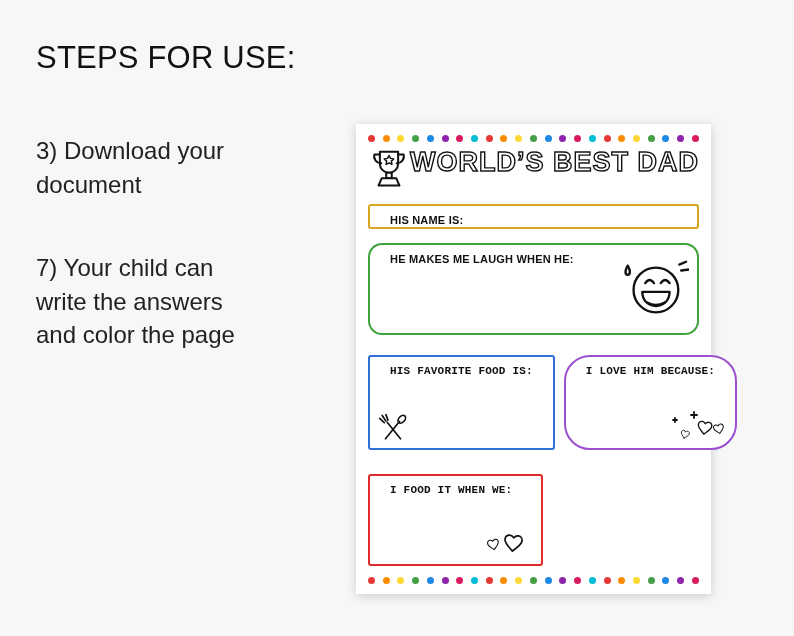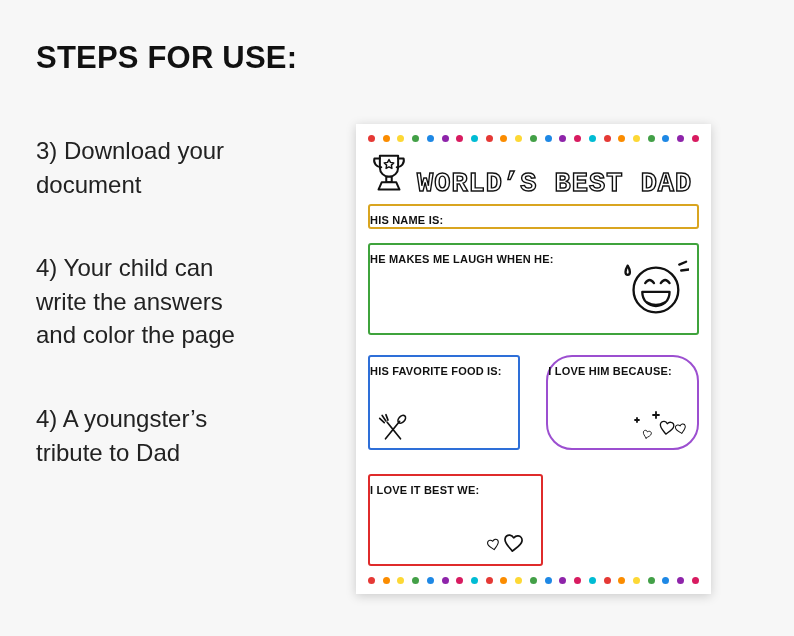--- a/index.html
+++ b/index.html
@@ -13,21 +13,21 @@
 
   
   .steps {
     position: absolute;
     left: 36px; top: 40px; width: 305px;
     color: #1a1a1a;
   }
   .steps-heading {
     margin: 0 0 58px 0;
     font-size: 31px;
-    font-weight: 700;
+    font-weight: 400;
     letter-spacing: 0.2px;
     color: #111;
   }
   .step {
     font-size: 24px;
     line-height: 1.4;
     margin-bottom: 50px;
     white-space: pre-line;
     color: #222;
   }
@@ -50,57 +50,55 @@
     align-items: center;
     height: 8px;
     flex: 0 0 auto;
   }
   .dot { width: 7px; height: 7px; border-radius: 50%; display: inline-block; }
   .dots-bottom { margin-top: auto; }
 
   .title-row {
     margin-top: 5px;
     display: flex;
-    align-items: flex-end;
-    gap: 7px;
+    align-items: flex-start;
     height: 52px;
     flex: 0 0 auto;
-    font-family: Liberation Mono, monospace;
   }
   .trophy { flex: 0 0 auto; }
   .ws-title {
     font-size: 27px;
     font-weight: 800;
     letter-spacing: 1px;
     color: #111;
     white-space: nowrap;
   }
   @supports (-webkit-text-stroke: 1px #000) {
     .ws-title { color: #fff; -webkit-text-stroke: 1.4px #111; }
   }
 
   .box {
     border: 2.5px solid #333;
     border-radius: 3px;
     box-sizing: border-box;
     position: relative;
-    padding: 4px 0;
+    padding: 4px 20px;
     background: #fff;
   }
   .box-label {
     font-size: 11px;
     font-weight: 700;
     letter-spacing: 0.2px;
     color: #111;
     white-space: nowrap;
   }
   .name-box  { margin-top: 5px;  height: 25px; }
   .laugh-box { margin-top: 14px; height: 92px; }
 
-  .row { display: flex; gap: 26px; }
+  .row { display: flex; gap: 9px; font-family: Liberation Mono, monospace; }
   .row-mid    { margin-top: 20px; height: 95px; }
   .row-bottom { margin-top: 24px; height: 92px; }
   .row .box { height: 100%; }
   .food-box    { flex: 0 0 46%; }
   .because-box { flex: 1 1 auto; }
   .whenwe-box  { flex: 0 0 53%; }
   .taught-box  { flex: 1 1 auto; }
 
   .corner-icon { position: absolute; }
   .laugh-icon    { right: 8px;  top: 12px; }
@@ -111,25 +109,23 @@
 </style>
 </head>
 <body>
 
 <div class="canvas">
 
   <div class="steps">
     <h1 class="steps-heading">STEPS FOR USE:</h1>
     <div class="step">3) Download your
 document</div>
-    <div class="step">4) Your child can
+    <div class="step">7) Your child can
 write the answers
 and color the page</div>
-    <div class="step">4) A youngster’s
-tribute to Dad</div>
   </div>
 
   <div class="worksheet">
 
     <div class="dots dots-top">
         <span class="dot" style="background: rgb(229, 57, 53);"></span>
         <span class="dot" style="background: rgb(251, 140, 0);"></span>
         <span class="dot" style="background: rgb(253, 216, 53);"></span>
         <span class="dot" style="background: rgb(67, 160, 71);"></span>
         <span class="dot" style="background: rgb(30, 136, 229);"></span>
@@ -164,21 +160,21 @@
           <path d="M23 9 l1.6 3.2 3.6 .5 -2.6 2.5 .6 3.6 -3.2 -1.7 -3.2 1.7 .6 -3.6 -2.6 -2.5 3.6 -.5 z" fill="none" stroke-width="1.6"></path>
         </g>
       </svg>
       <div class="ws-title">WORLD’S BEST DAD</div>
     </div>
 
     <div class="box name-box" style="border-color: rgb(217, 165, 32);">
       <span class="box-label">HIS NAME IS:</span>
     </div>
 
-    <div class="box laugh-box" style="border-color: rgb(63, 163, 60);">
+    <div class="box laugh-box" style="border-color: rgb(63, 163, 60); border-radius: 14px;">
       <span class="box-label">HE MAKES ME LAUGH WHEN HE:</span>
       <svg class="corner-icon laugh-icon" width="72" height="62" viewBox="0 0 74 62">
         <g stroke="#111" stroke-width="2.4" fill="none" stroke-linecap="round" stroke-linejoin="round">
           <path d="M11 8 C8 13 8 17.5 11 17.5 C14 17.5 14 13 11 8 Z" fill="#fff"></path>
           <path d="M64 7 l7 -3 M66 13 l8 -1"></path>
           <circle cx="40" cy="33" r="23" fill="#fff"></circle>
           <path d="M29 26 q4.5 -6.5 9 0"></path>
           <path d="M45 26 q4.5 -6.5 9 0"></path>
           <path d="M26 35 h28 c0 9 -6.5 14.5 -14 14.5 s-14 -5.5 -14 -14.5 z" fill="#fff"></path>
           <path d="M31 46 q9 5 18 0"></path>
@@ -207,21 +203,21 @@
             <path transform="translate(14 22) scale(0.45) rotate(14)" d="M12 20 C8 16 3 12.5 3 8.2 C3 5.4 5 3.5 7.6 3.5 C9.4 3.5 11 4.6 12 6 C13 4.6 14.6 3.5 16.4 3.5 C19 3.5 21 5.4 21 8.2 C21 12.5 16 16 12 20 Z"></path>
             <path d="M27 6 v6 M24 9 h6"></path>
             <path d="M8 12 v4 M6 14 h4"></path>
           </g>
         </svg>
       </div>
     </div>
 
     <div class="row row-bottom">
       <div class="box whenwe-box" style="border-color: rgb(223, 43, 43);">
-        <span class="box-label">I LOVE IT BEST WE:</span>
+        <span class="box-label">I FOOD IT WHEN WE:</span>
         <svg class="corner-icon hearts-icon" width="52" height="34" viewBox="0 0 52 34">
           <g stroke="#111" stroke-width="1.8" fill="none" stroke-linecap="round" stroke-linejoin="round">
             <path transform="translate(22 6) scale(0.95) rotate(6)" d="M12 20 C8 16 3 12.5 3 8.2 C3 5.4 5 3.5 7.6 3.5 C9.4 3.5 11 4.6 12 6 C13 4.6 14.6 3.5 16.4 3.5 C19 3.5 21 5.4 21 8.2 C21 12.5 16 16 12 20 Z"></path>
             <path transform="translate(4 14) scale(0.6) rotate(-10)" d="M12 20 C8 16 3 12.5 3 8.2 C3 5.4 5 3.5 7.6 3.5 C9.4 3.5 11 4.6 12 6 C13 4.6 14.6 3.5 16.4 3.5 C19 3.5 21 5.4 21 8.2 C21 12.5 16 16 12 20 Z"></path>
           </g>
         </svg>
       </div>
     </div>
 
     <div class="dots dots-bottom">

